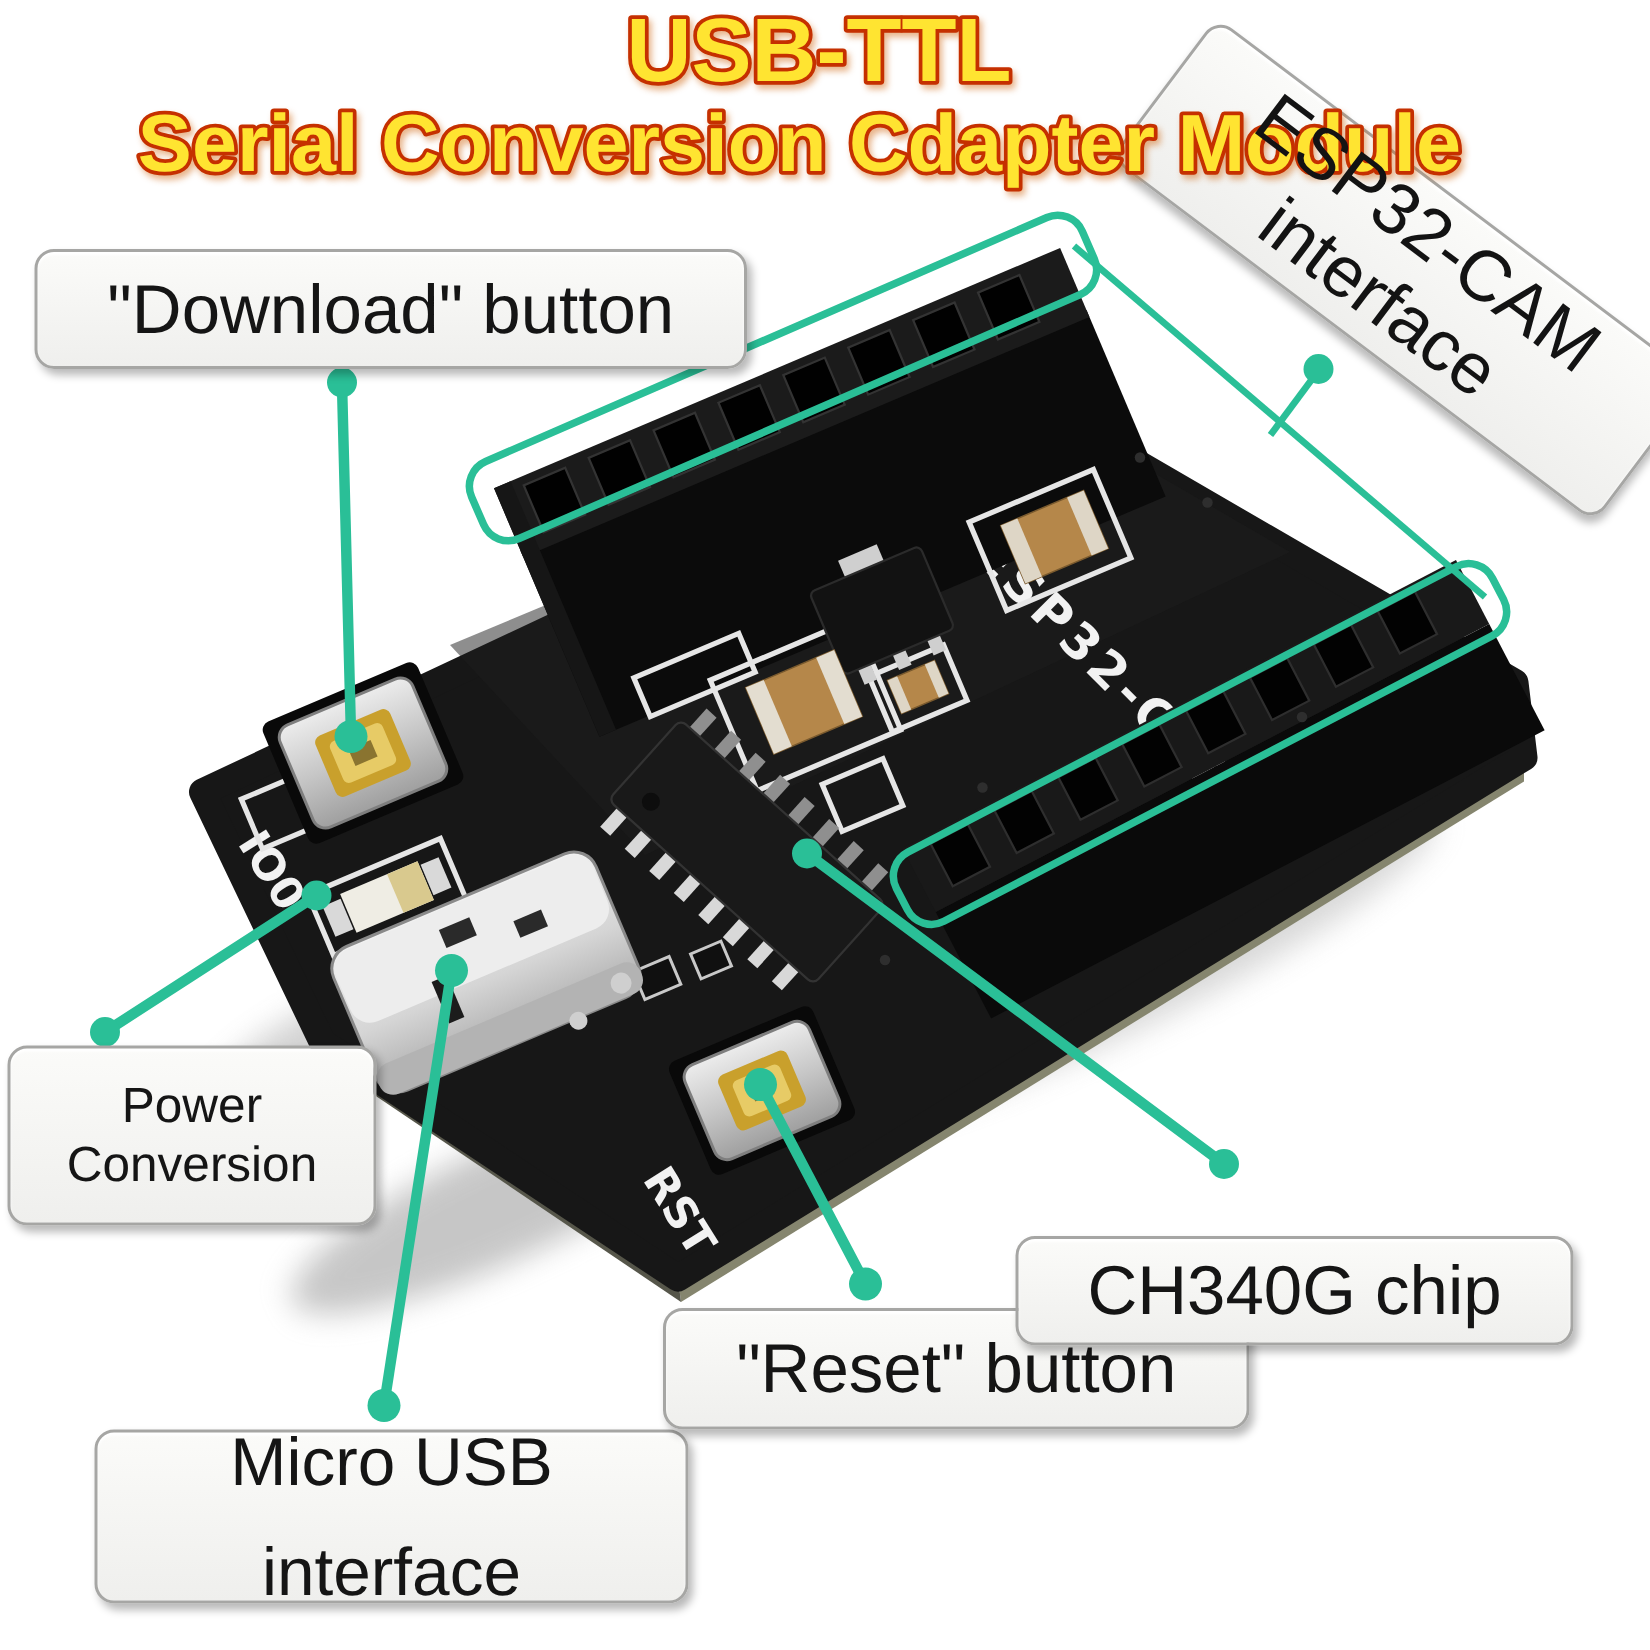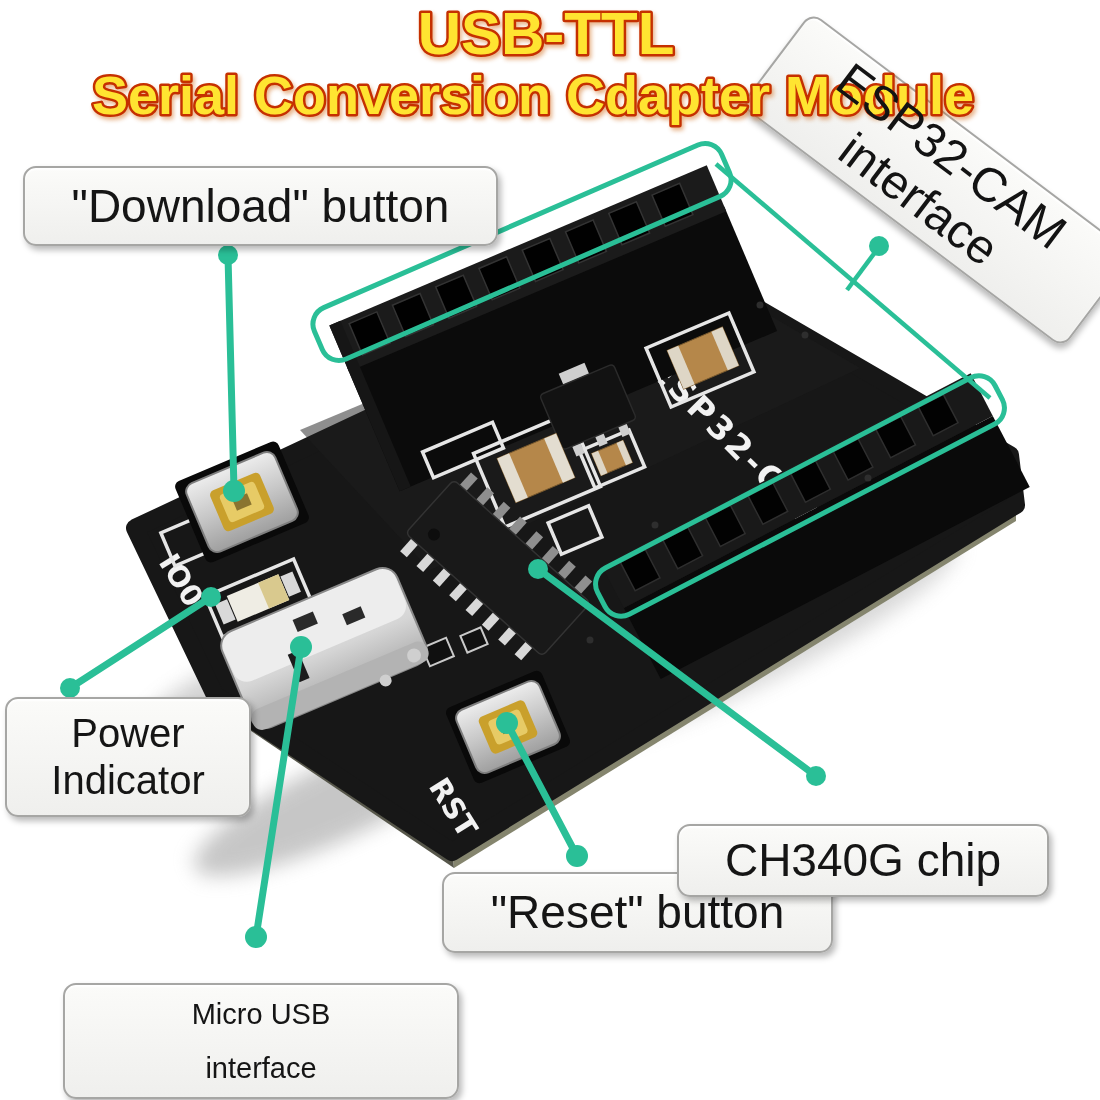--- a/index.html
+++ b/index.html
@@ -226,26 +226,26 @@
         <circle cx="816" cy="776" r="10"></circle>
     </g>
   </svg>
 
   <div class="callout rot" style="left:735px;top:121px;width:400px;height:114px;"></div>
 
   <div class="callout" style="left:23px;top:166px;width:471px;height:76px;font-size:46px;">
     <span>"Download" button</span>
   </div>
 
-  <div class="callout" style="left:5px;top:697px;width:242px;height:116px;font-size:40px;">
+  <div class="callout" style="left:5px;top:697px;width:242px;height:116px;font-size:33px;">
     <span>Power</span>
-    <span>Indicator</span>
-  </div>
-
-  <div class="callout" style="left:63px;top:983px;width:392px;height:112px;font-size:29px;gap:20px;">
+    <span>Conversion</span>
+  </div>
+
+  <div class="callout" style="left:63px;top:953px;width:392px;height:112px;font-size:45px;gap:20px;">
     <span>Micro USB</span>
     <span>interface</span>
   </div>
 
   <div class="callout" style="left:442px;top:872px;width:387px;height:77px;font-size:46px;">
     <span>"Reset" button</span>
   </div>
 
   <div class="callout" style="left:677px;top:824px;width:368px;height:69px;font-size:46px;">
     <span>CH340G chip</span>

